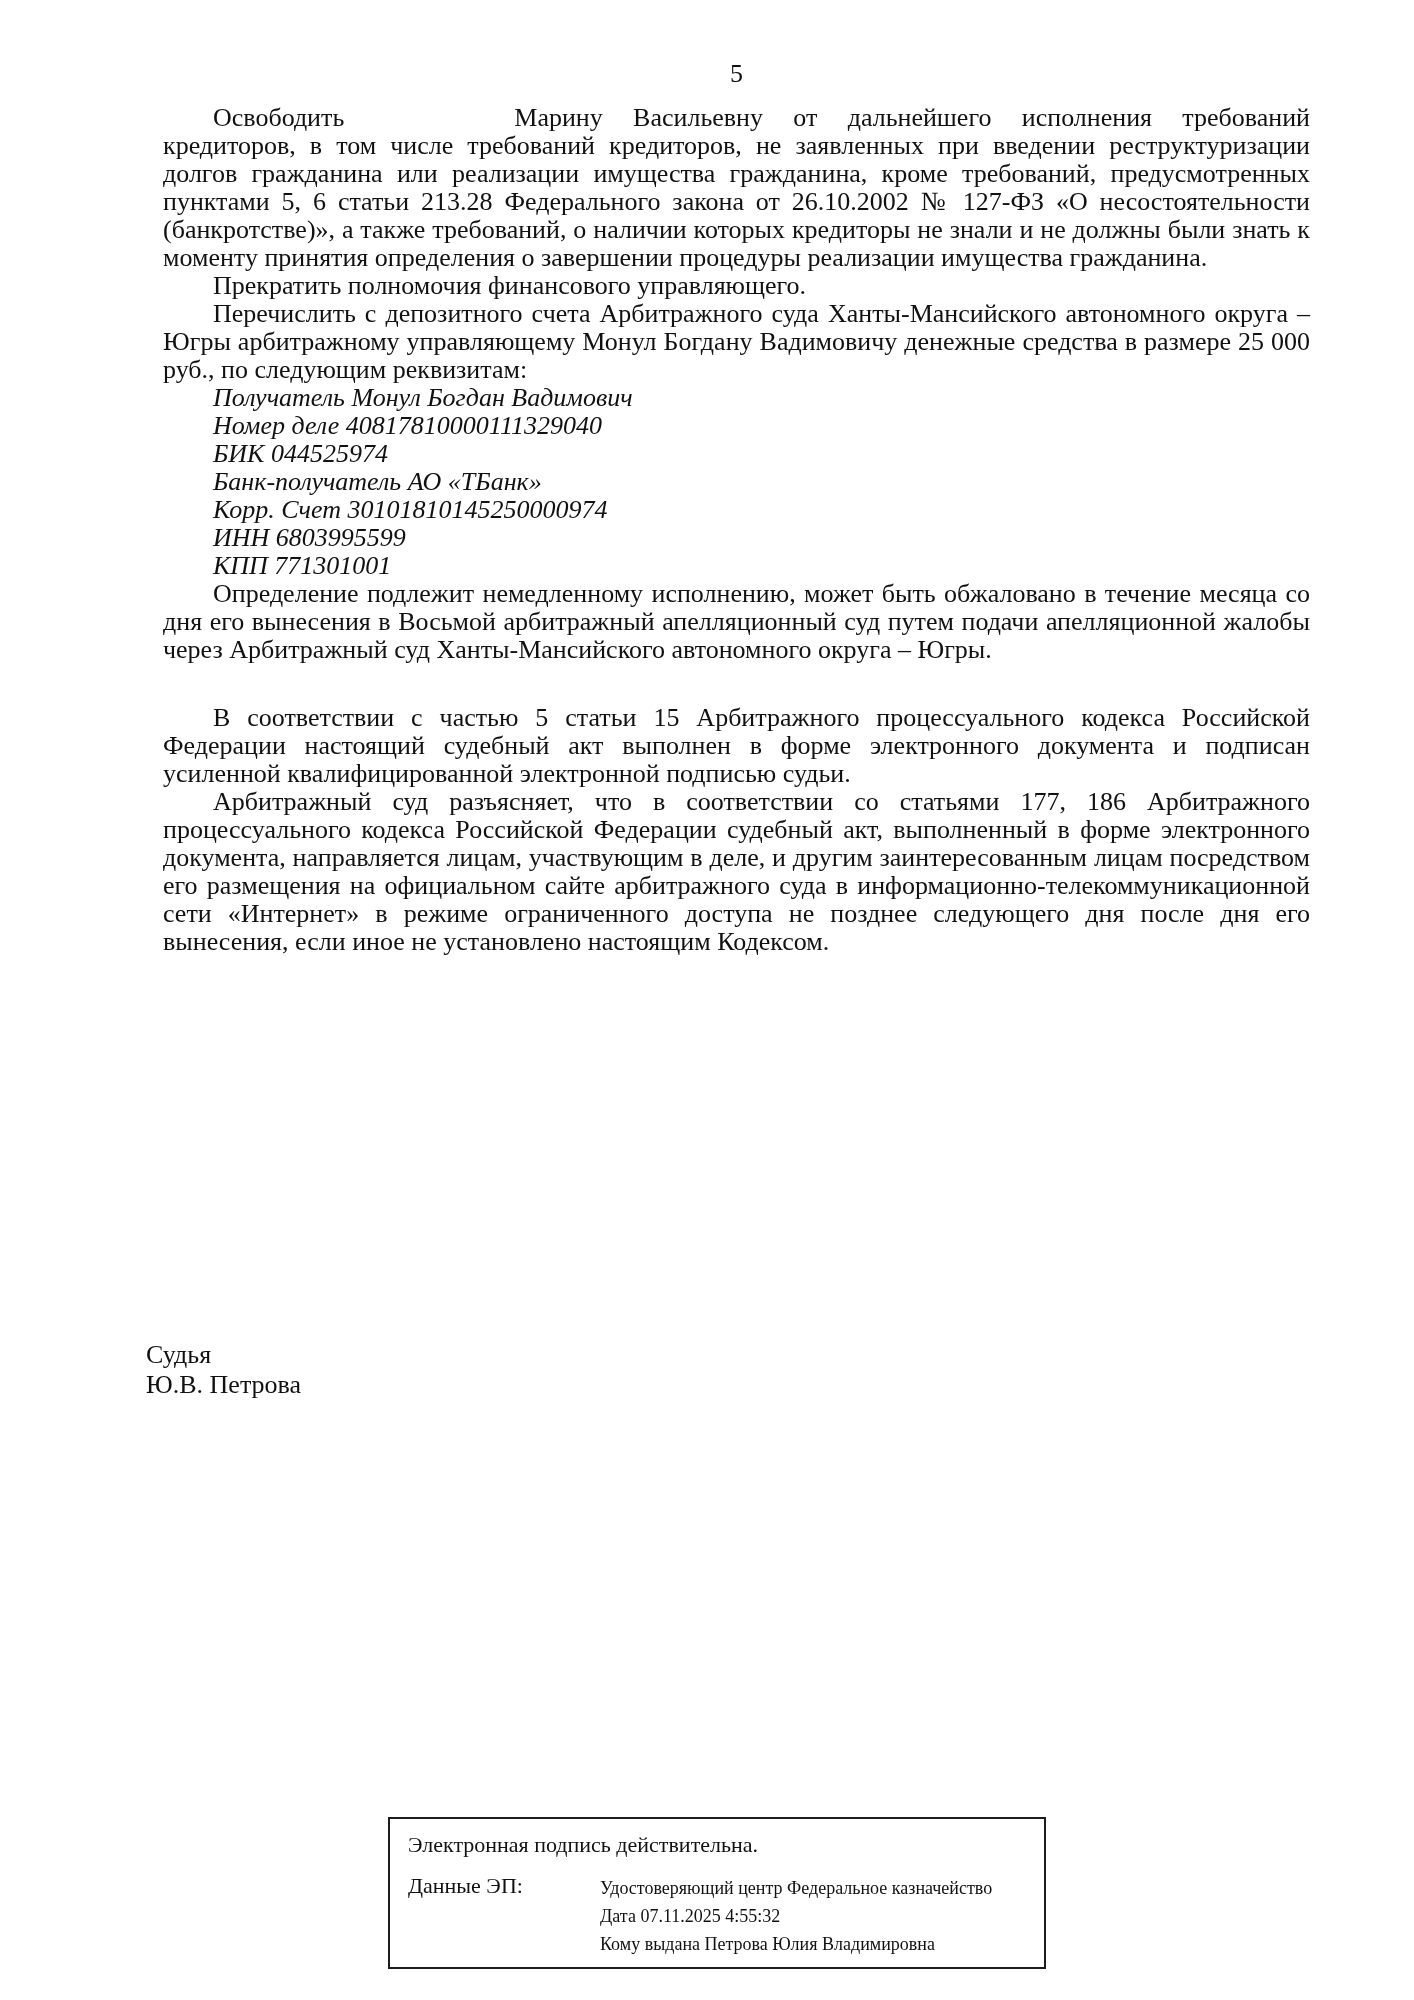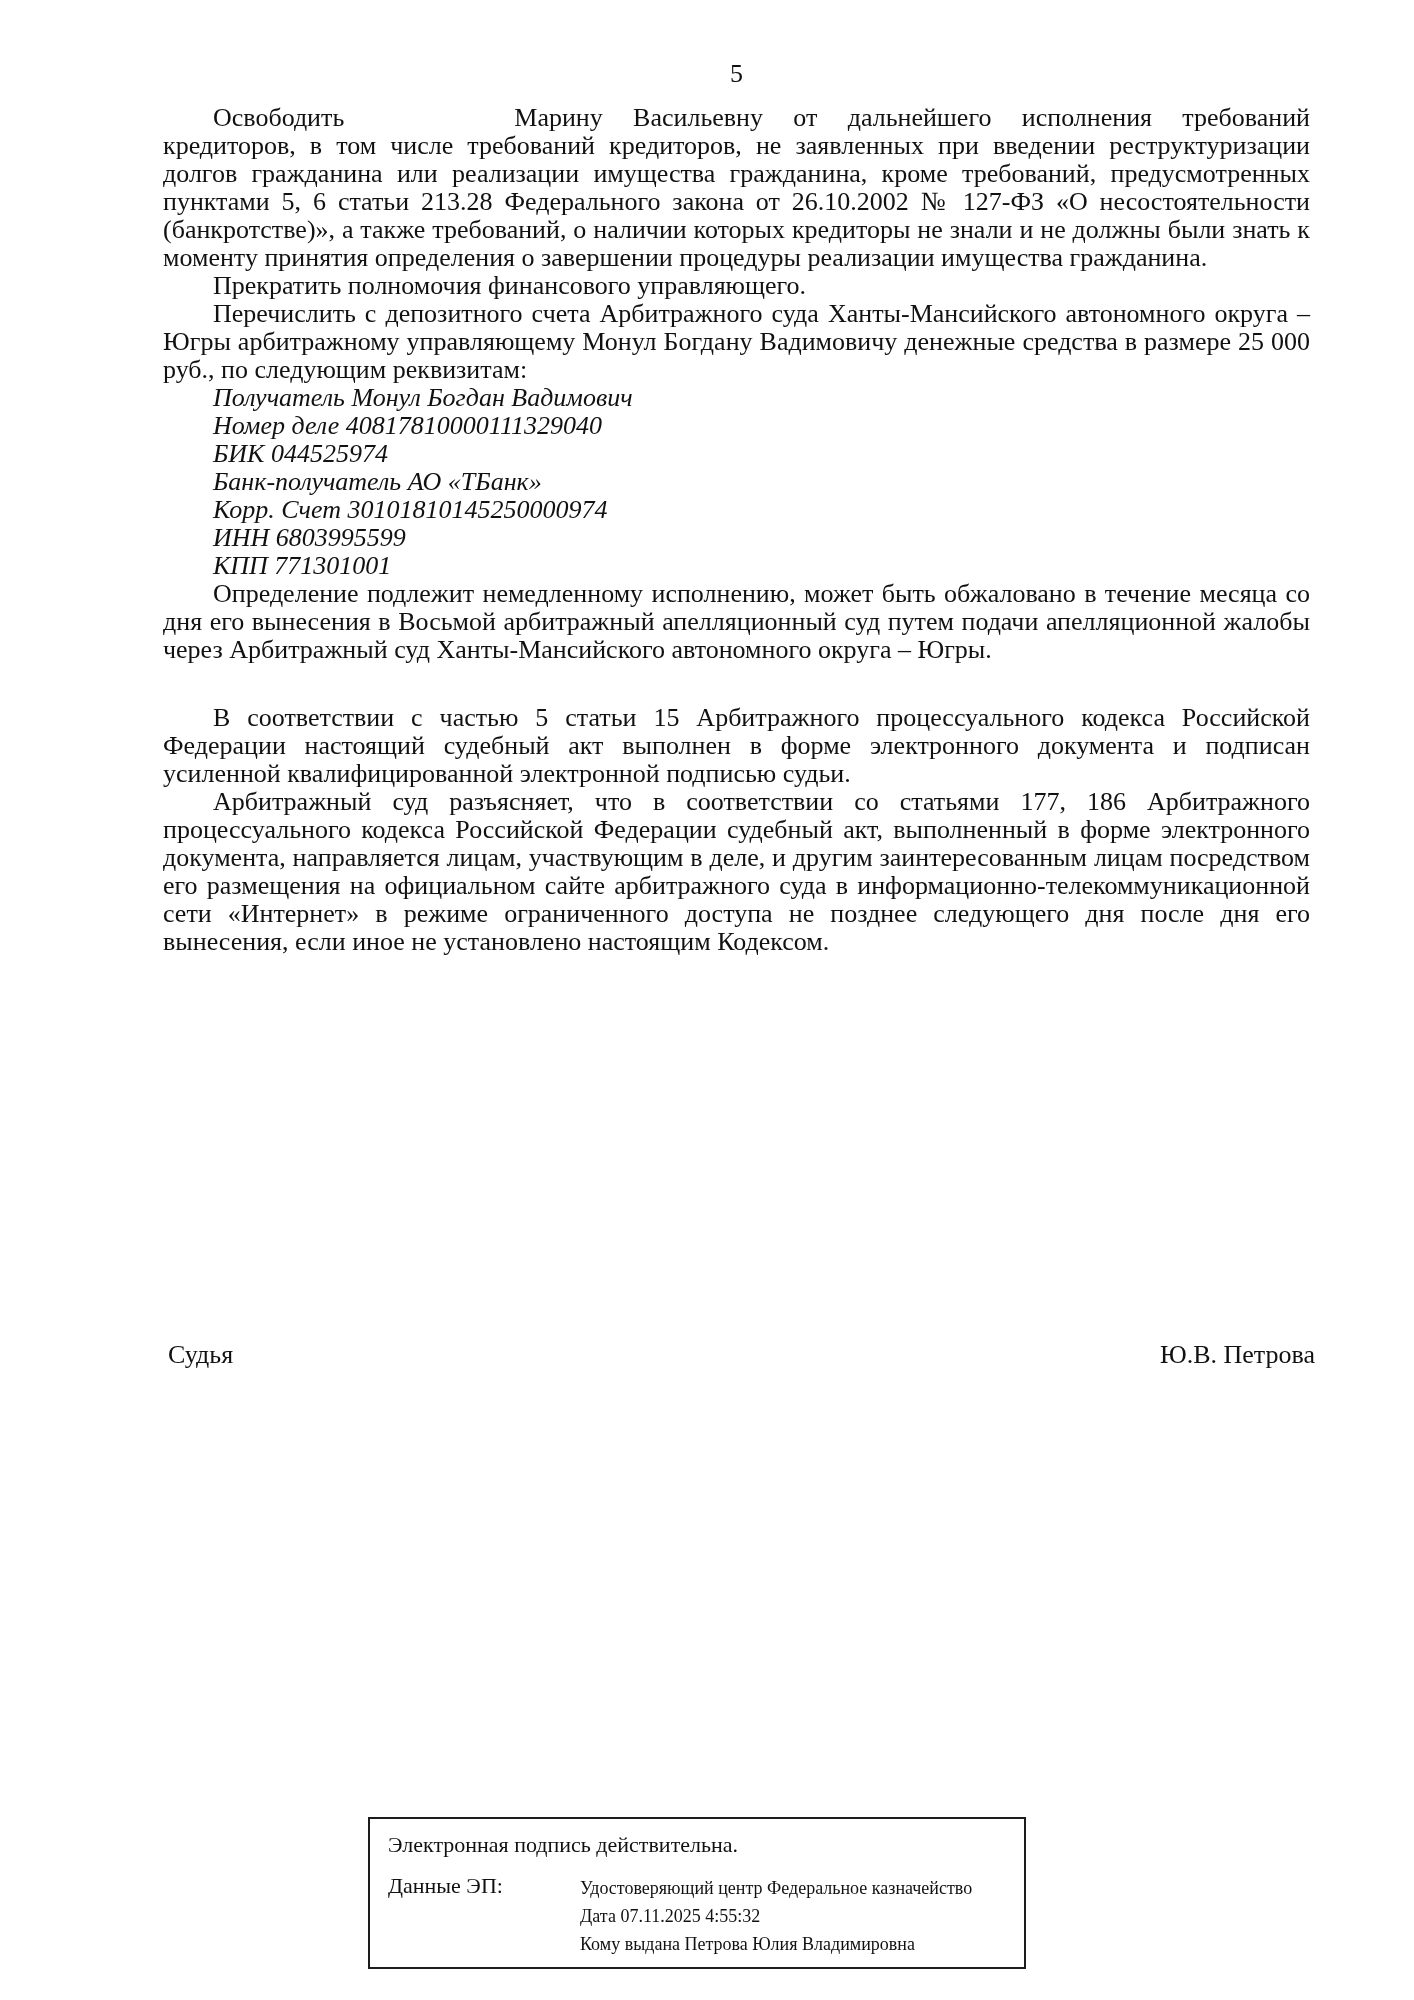--- a/index.html
+++ b/index.html
@@ -25,31 +25,32 @@
     text-align: center;
     font-size: 26px;
     margin-bottom: 16px;
   }
   .para { margin: 0; text-indent: 50px; }
   .para.gap-before { margin-top: 40px; }
   .req-line { margin: 0; padding-left: 50px; text-align: left; font-style: italic; }
   .redact-gap { display: inline-block; width: 170px; }
   .signature-row {
     position: absolute;
-    left: 168px;
+    left: 146px;
     top: 1340px;
     width: 1147px;
     display: flex;
     justify-content: space-between;
     font-size: 26px;
     line-height: 30px;
+    flex-direction: column;
   }
   .esign-box {
     position: absolute;
-    left: 368px;
+    left: 388px;
     top: 1817px;
     width: 658px;
     height: 152px;
     box-sizing: border-box;
     border: 2px solid #1c1c1c;
     padding: 13px 18px 10px 18px;
     background: #ffffff;
   }
   .esign-valid { font-size: 22px; line-height: 26px; margin-bottom: 15px; }
   .esign-data-row { display: flex; align-items: flex-start; }

